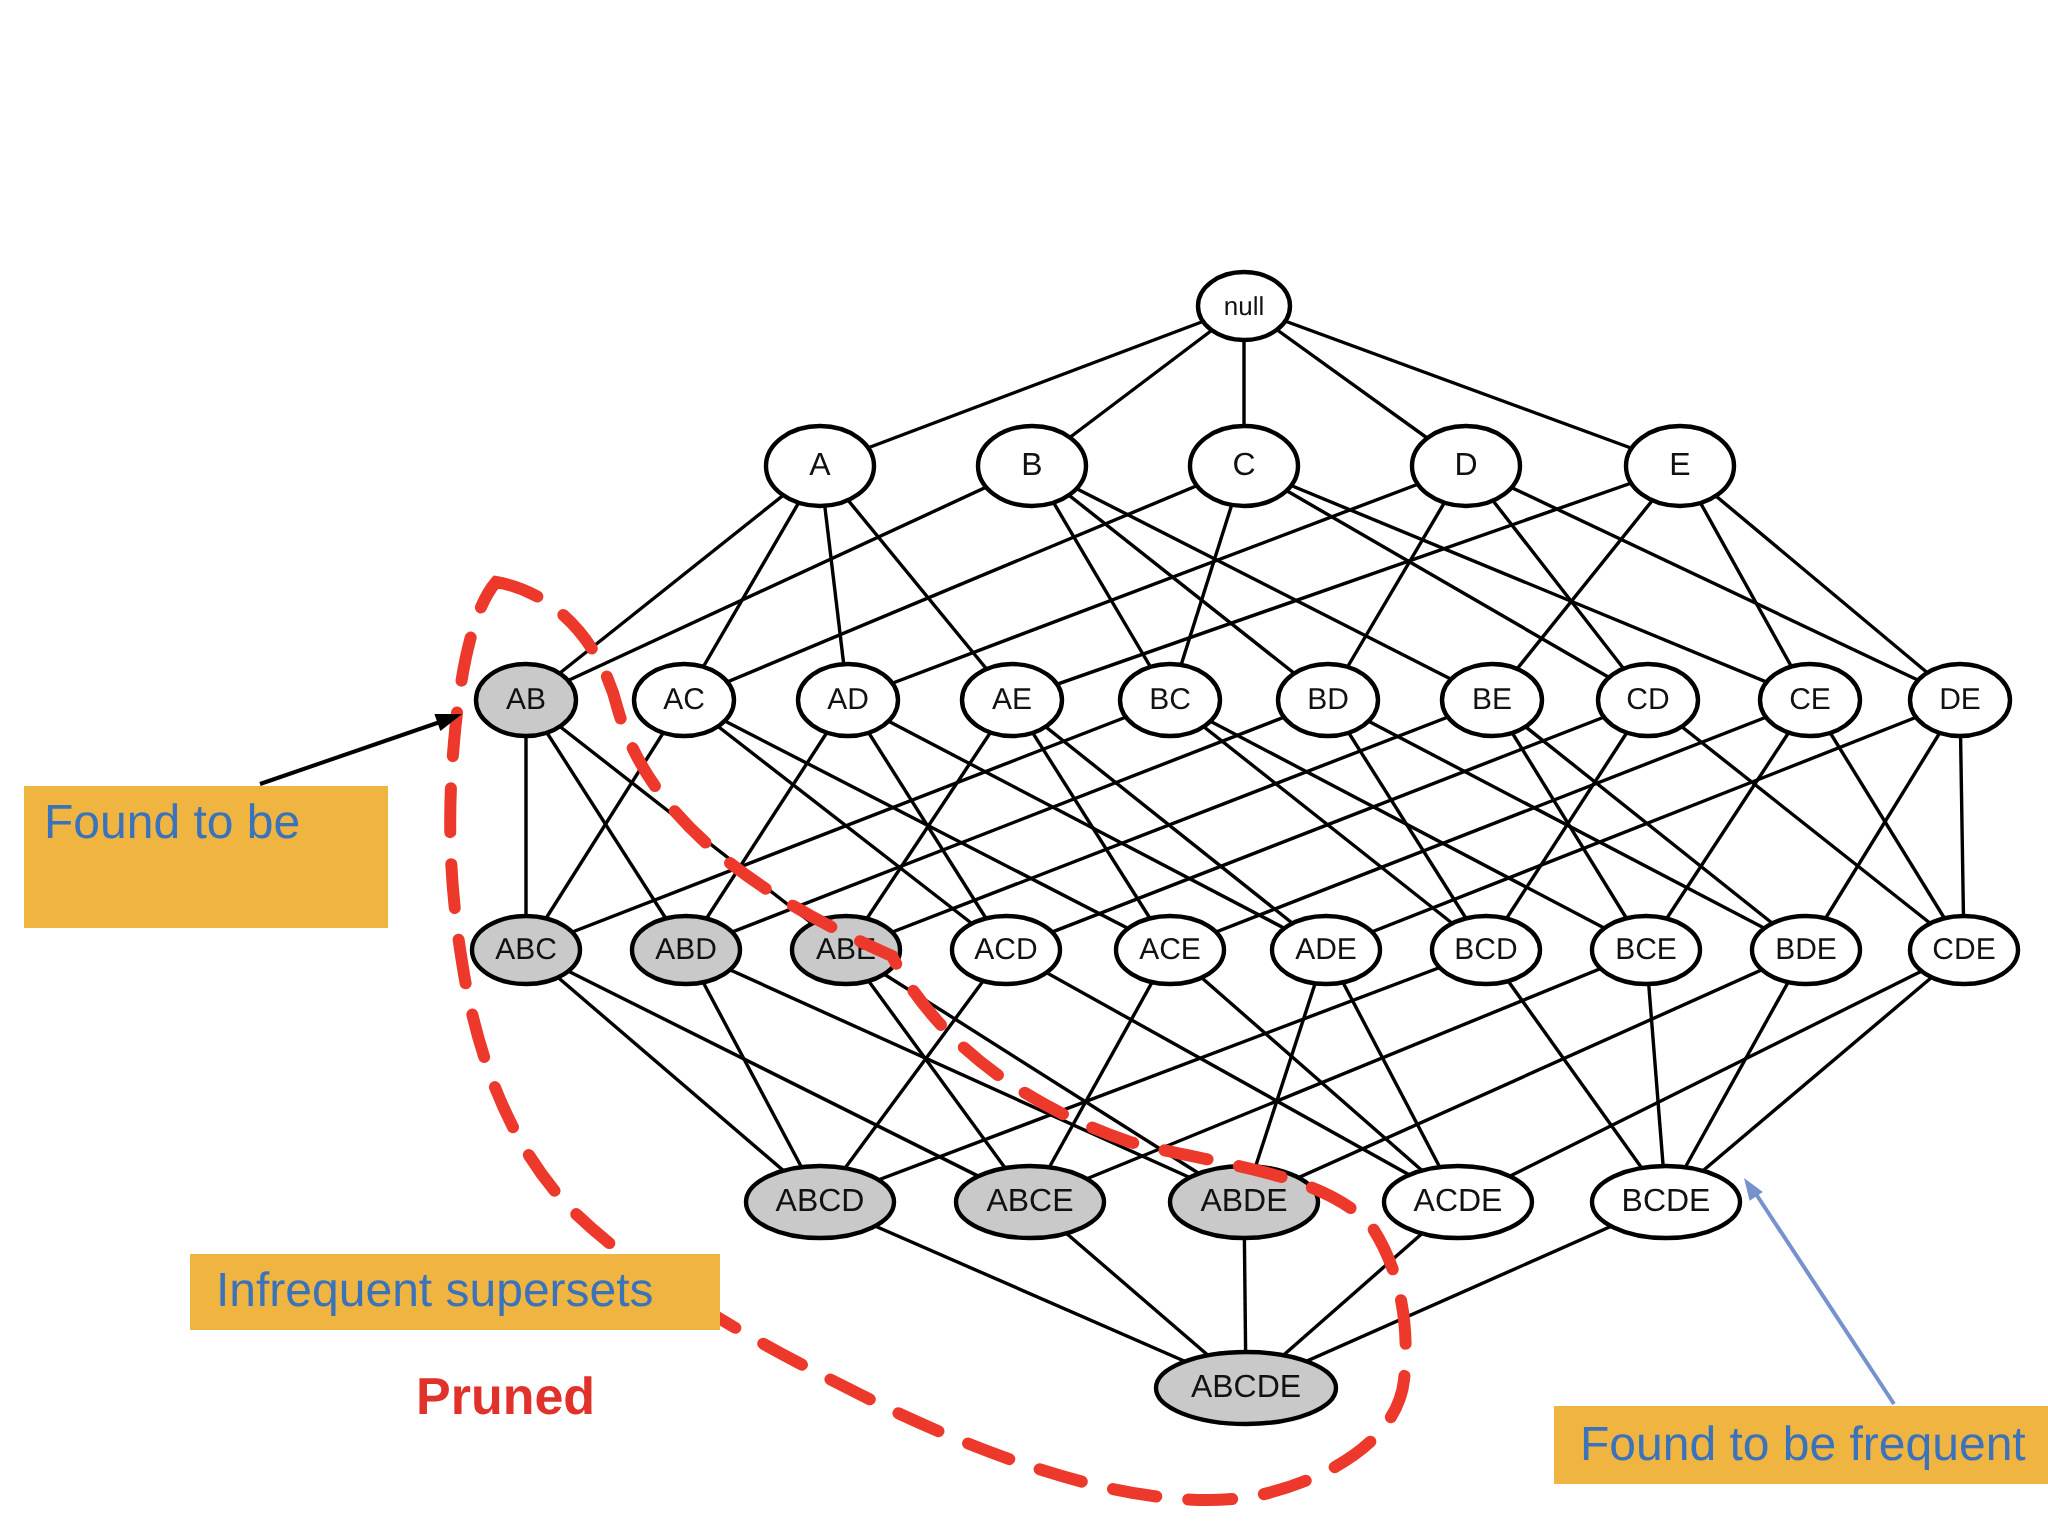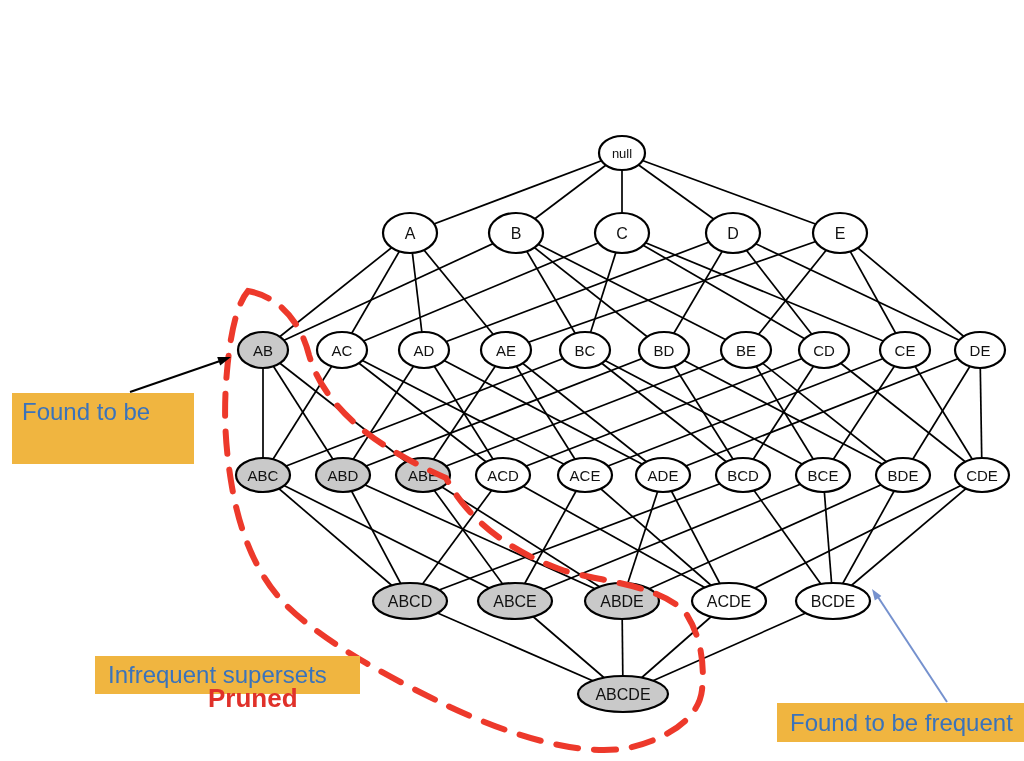--- a/index.html
+++ b/index.html
@@ -13,21 +13,21 @@
             text-underline-offset:9px;text-decoration-skip-ink:none;}
   #lattice{position:absolute;left:0;top:0;}
   #lattice text{font-family:"Liberation Sans",sans-serif;}
   .callout{position:absolute;box-sizing:border-box;
            background:var(--callout-bg,#F0B540);color:var(--callout-text,#3A73BB);
            font-family:"Liberation Sans",sans-serif;}
   #callout-frequent-subsets{left:845px;top:134px;width:175px;height:70px;
            font-size:23px;line-height:31px;padding:4px 0 0 12px;}
   #callout-found-infrequent{left:0;top:393px;width:182px;height:71px;
            font-size:24px;line-height:32px;padding:3px 0 0 10px;margin-left:12px;}
-  #callout-infrequent-supersets{left:95px;top:656px;width:265px;height:38px;
+  #callout-infrequent-supersets{left:95px;top:627px;width:265px;height:38px;
            font-size:24px;line-height:38px;padding-left:13px;white-space:nowrap;overflow:hidden;}
   #callout-found-frequent{left:777px;top:703px;width:258px;height:39px;
            font-size:24px;line-height:39px;padding-left:13px;white-space:nowrap;overflow:hidden;}
   #pruned-label{position:absolute;left:208px;top:683px;font-size:26px;font-weight:700;
            color:var(--pruned-red,#E0312A);text-align:right;}
 </style>
 </head>
 <body>
 
 <div class="slide">

